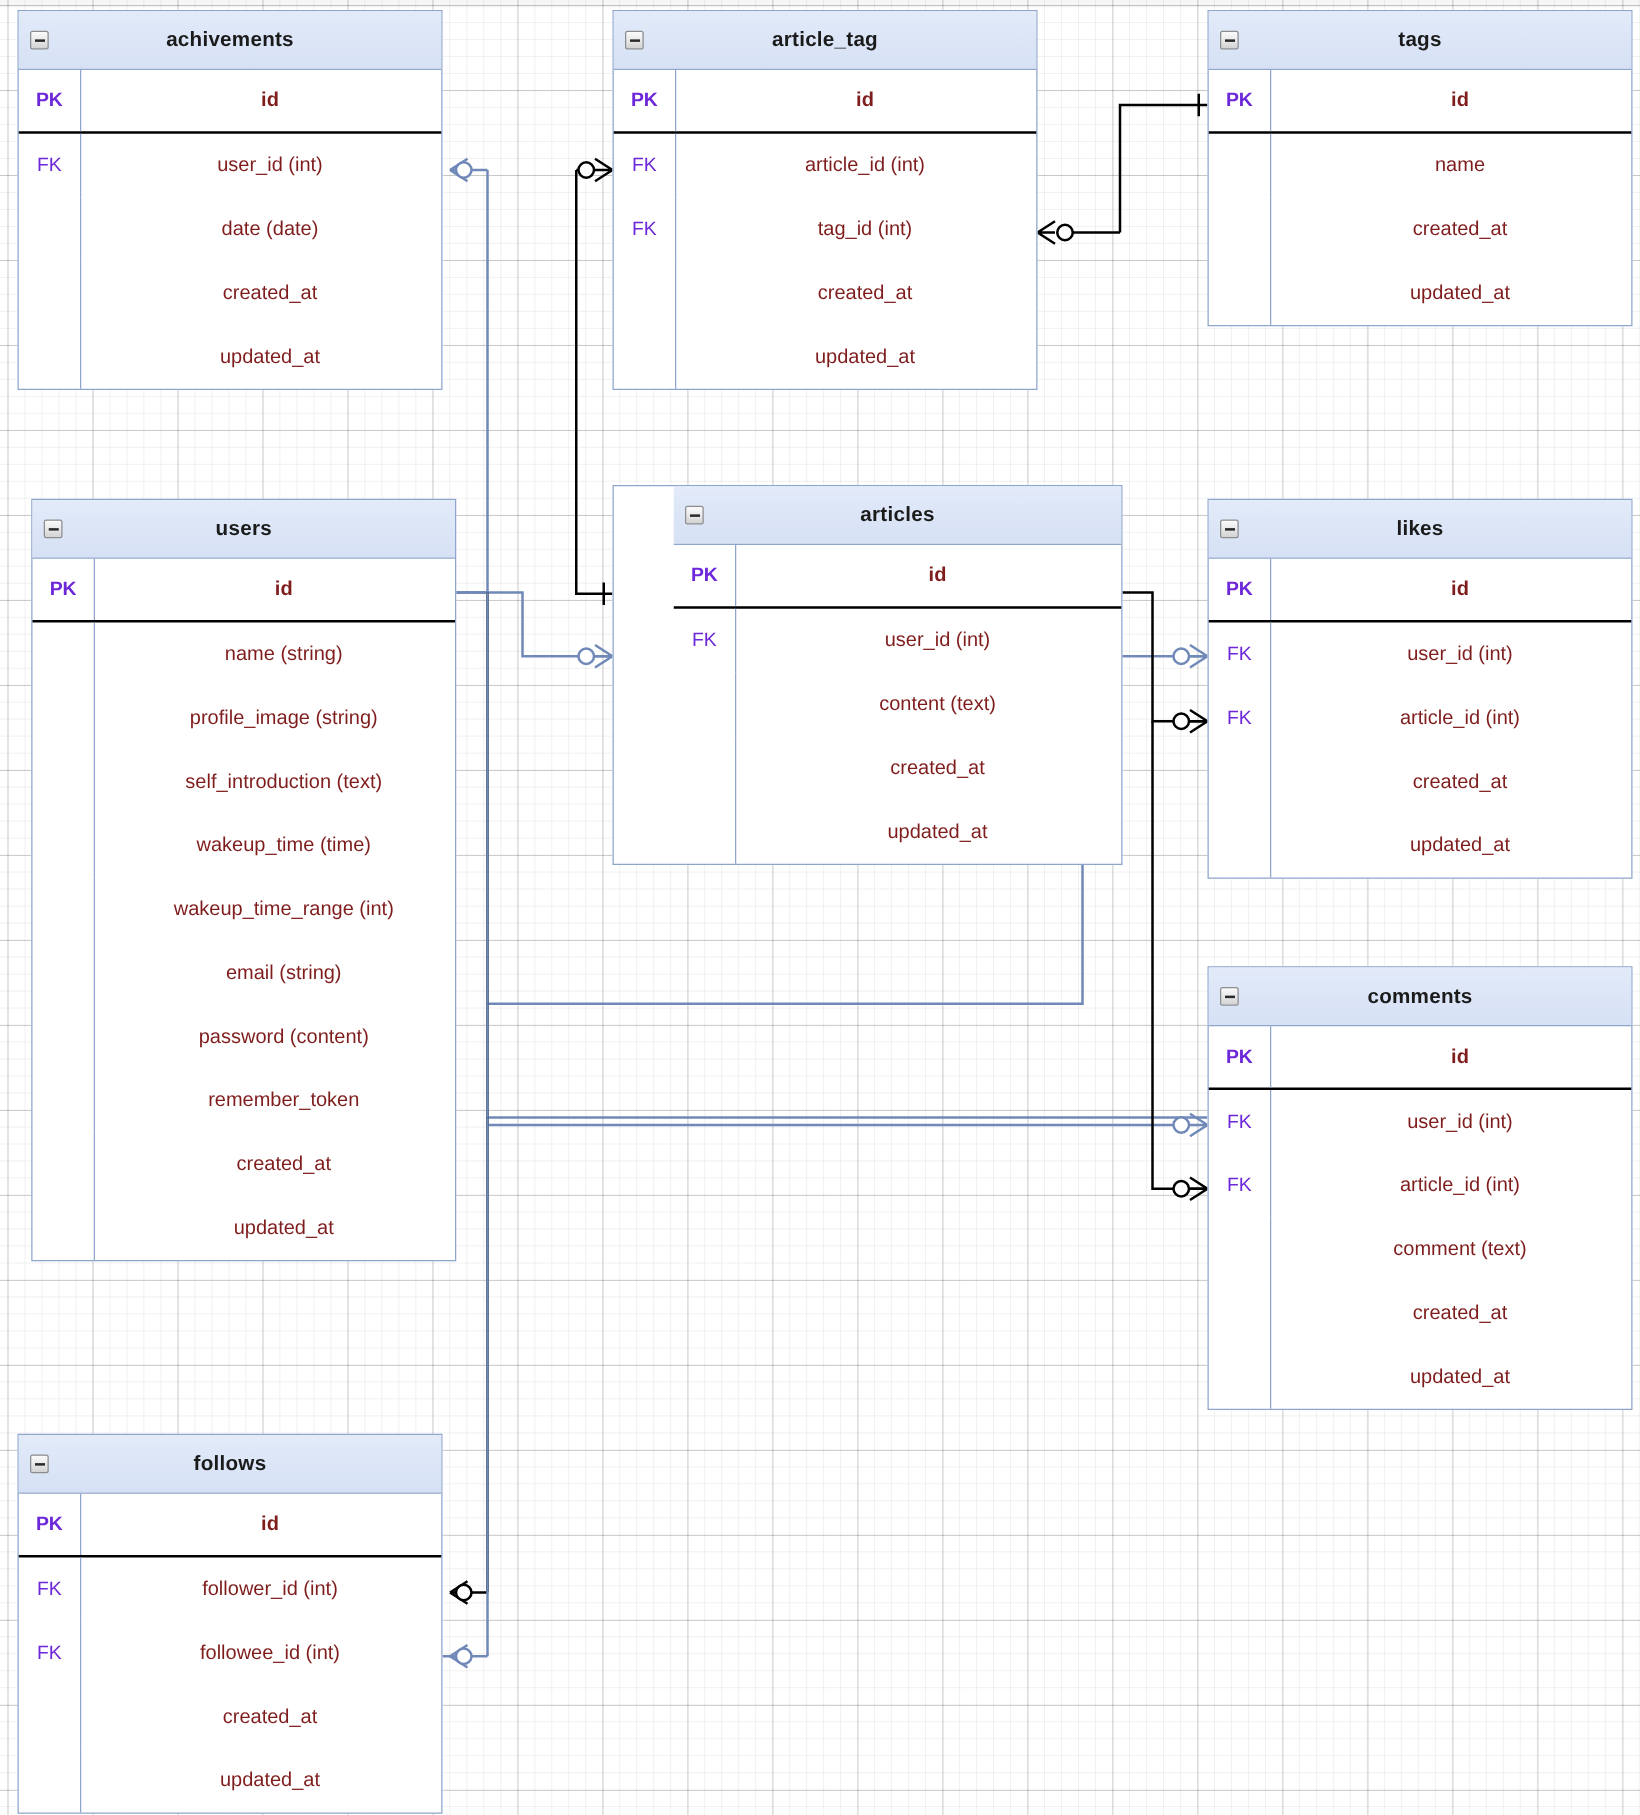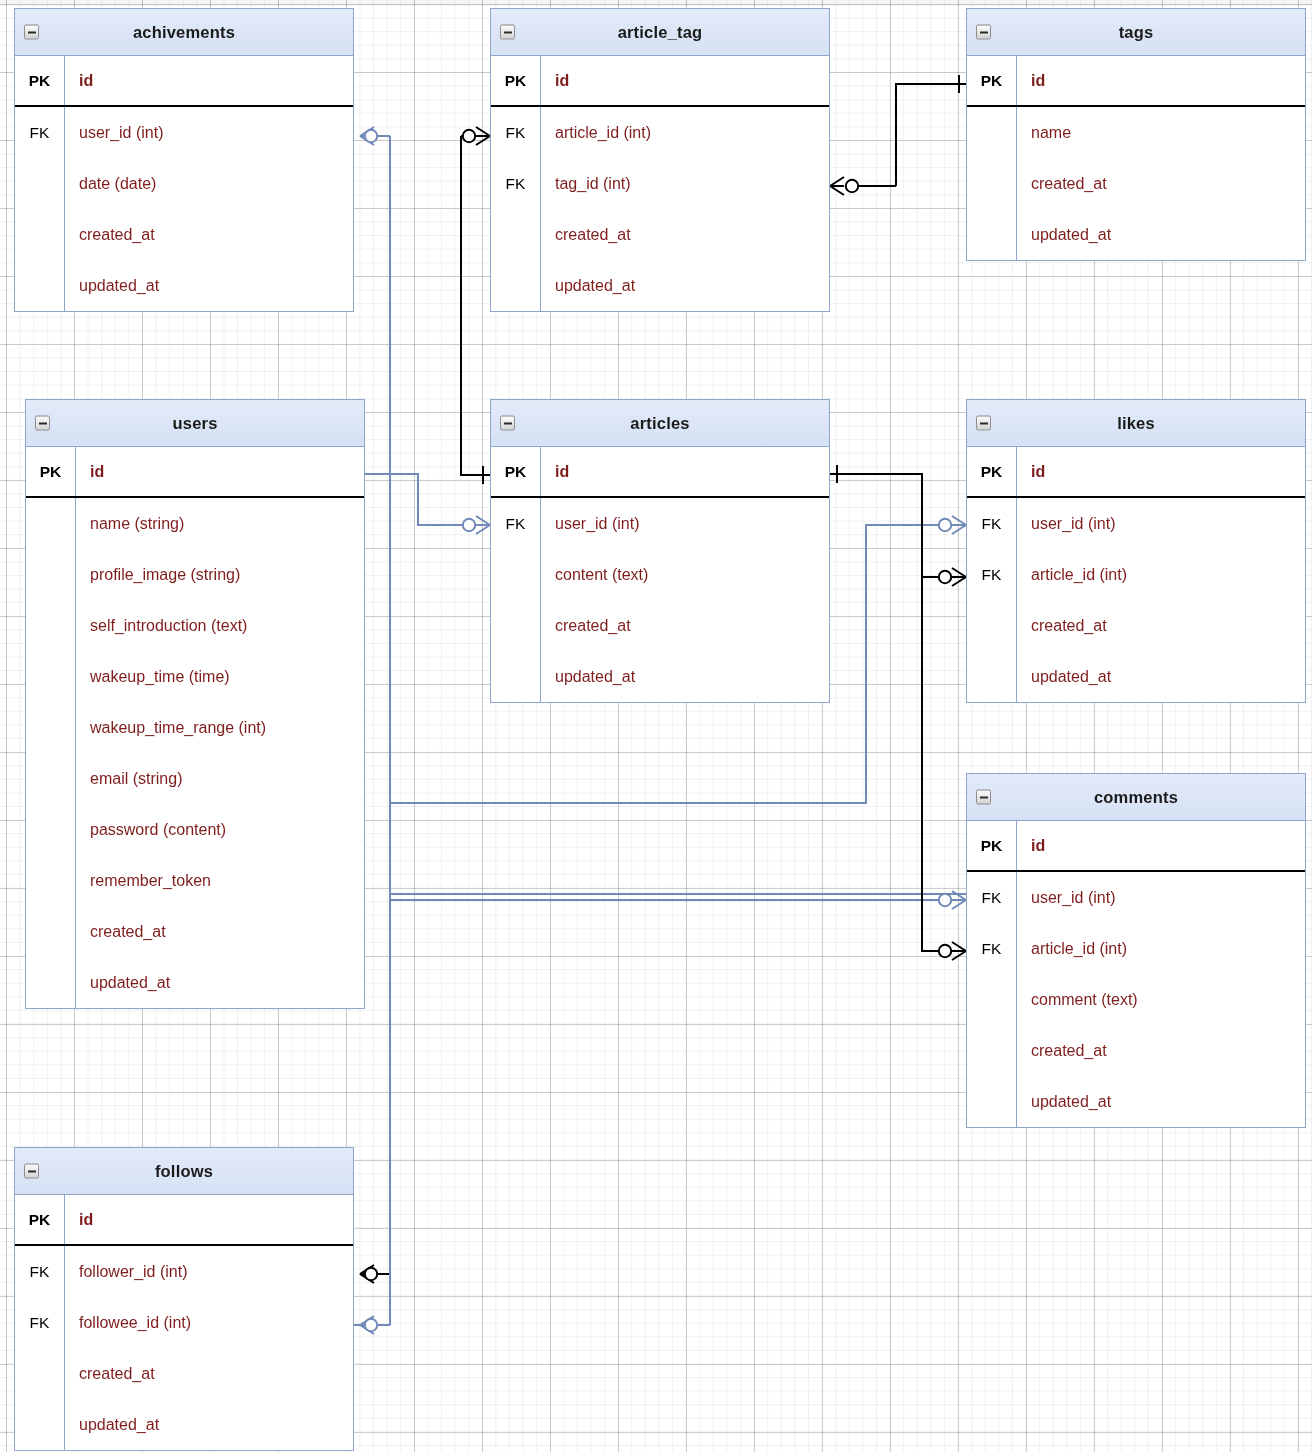--- a/index.html
+++ b/index.html
@@ -39,20 +39,21 @@
     width: 1312px;
     height: 1452px;
     pointer-events: none;
   }
   .entity {
     position: absolute;
     box-sizing: border-box;
     background: #ffffff;
     border: 1px solid #8ea5cc;
     box-shadow: 0 0 0 0 rgba(0,0,0,0);
+    text-align: center;
   }
   .ent-header {
     position: relative;
     height: 47px;
     box-sizing: border-box;
     border-bottom: 1px solid #8ea5cc;
     background: linear-gradient(to bottom, #e3ebf9 0%, #dce6f7 45%, #d6e1f5 100%);
     display: flex;
     align-items: center;
     justify-content: center;
@@ -100,21 +101,21 @@
   .col-key {
     width: 50px;
     flex: 0 0 50px;
     box-sizing: border-box;
     height: 100%;
     display: flex;
     align-items: center;
     justify-content: center;
     border-right: 1px solid #8ea5cc;
     font-size: 15.5px;
-    color: #000000;
+    color: #6d28d9;
   }
   .col-key.bold { font-weight: bold; }
   .col-name {
     flex: 1 1 auto;
     box-sizing: border-box;
     padding-left: 14px;
     font-size: 16px;
     color: #7f1d1d;
     white-space: nowrap;
   }
@@ -331,21 +332,21 @@
           <div class="row">
             <div class="col-key"></div>
             <div class="col-name">created_at</div>
           </div>
           <div class="row">
             <div class="col-key"></div>
             <div class="col-name">updated_at</div>
           </div>
         </div>
       </div>
-      <div class="entity" style="left: 490px; top: 399px; width: 340px;">
+      <div class="entity" style="left: 490px; top: 388px; width: 408px; padding-left: 48px;">
         <div class="ent-header">
           <div class="collapse-btn">
             <span class="minus"></span>
           </div>
           <div class="ent-title">articles</div>
         </div>
         <div class="ent-body">
           <div class="row pk-row">
             <div class="col-key bold">PK</div>
             <div class="col-name bold">id</div>

